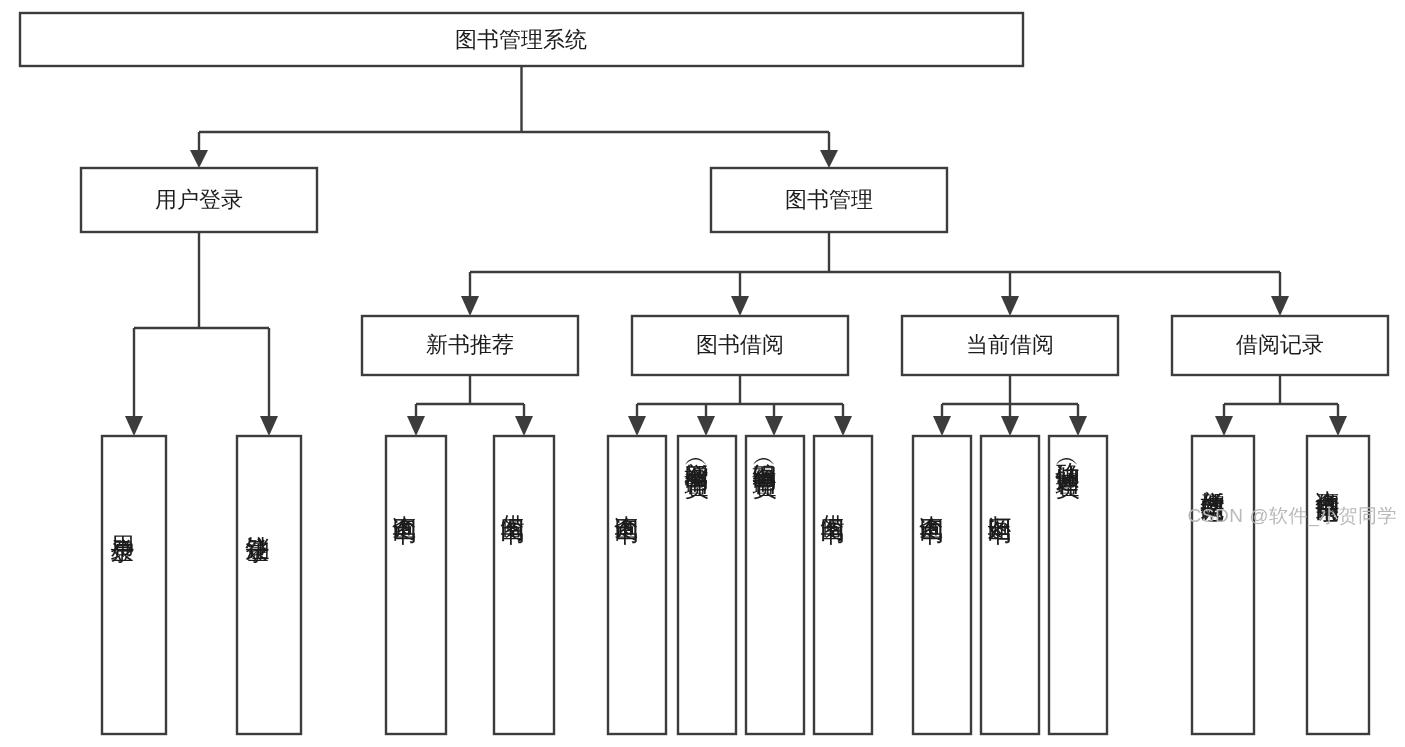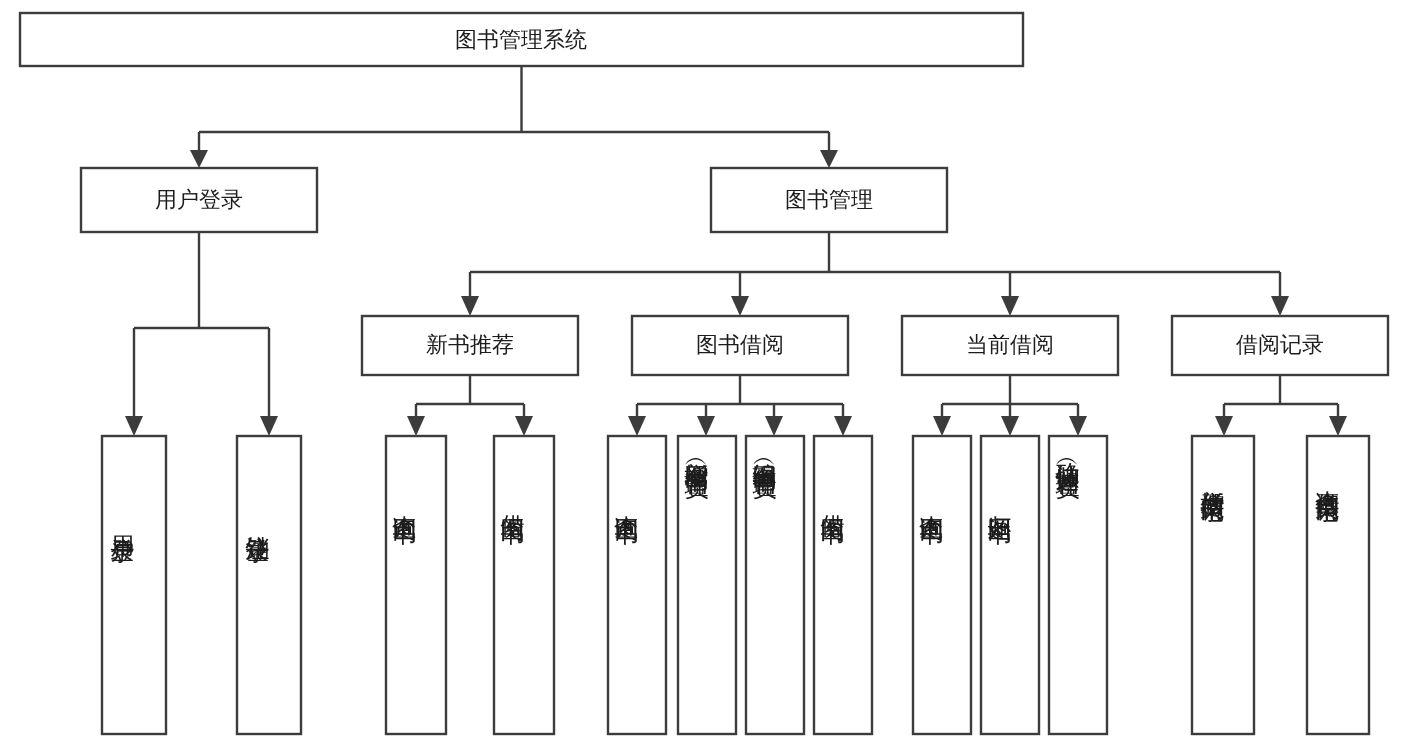--- a/index.html
+++ b/index.html
@@ -206,13 +206,14 @@
 
     <span class="node-label-v" style="left:987px; top:496px; height:200px;">归还图书</span>
 
     <span class="node-label-v" style="left:1055px; top:443px; height:290px;">确认归还（管理员）</span>
 
     <span class="node-label-v" style="left:1200px; top:471px; height:250px;">新增借阅记录</span>
 
     <span class="node-label-v" style="left:1315px; top:471px; height:250px;">查询借阅记录</span>
   </div>
 
+  <div class="watermark">CSDN @软件_小贺同学</div>
 </div>
 
 </body></html>

